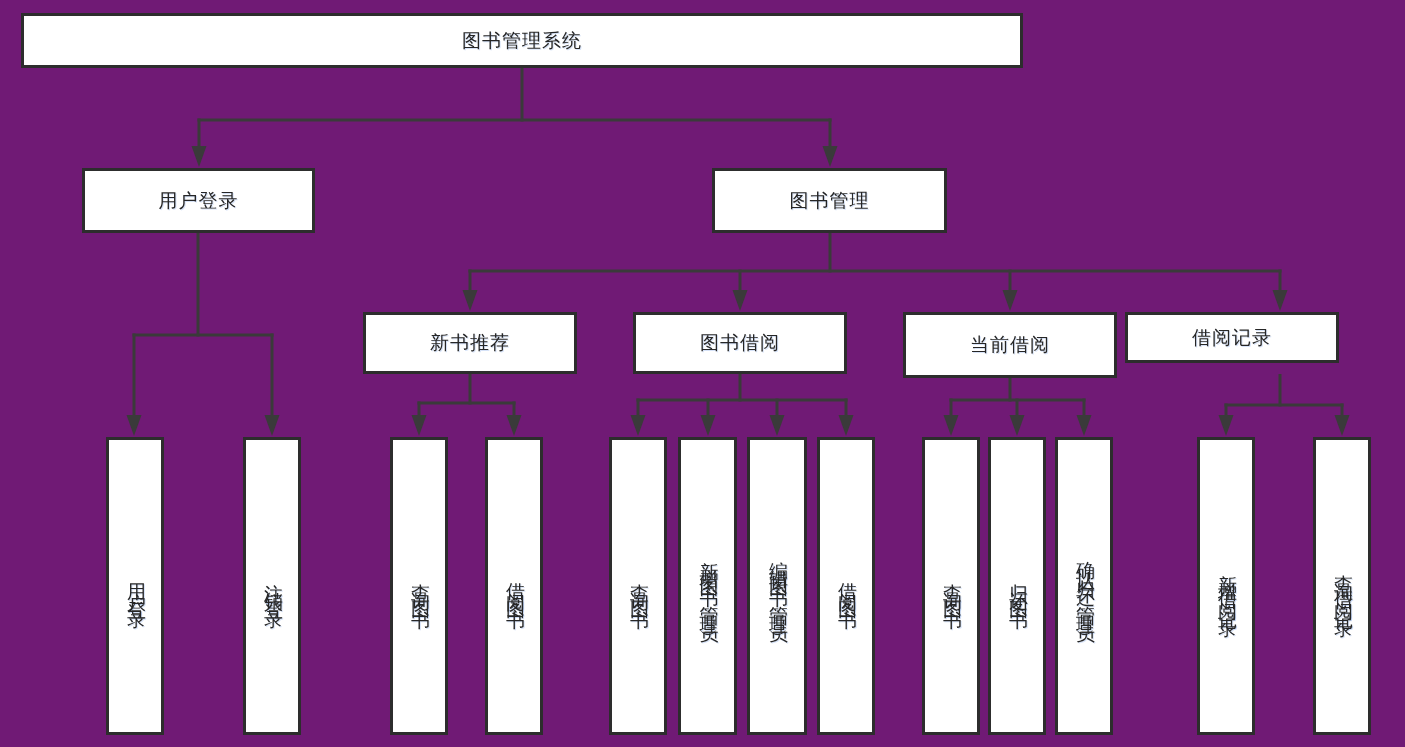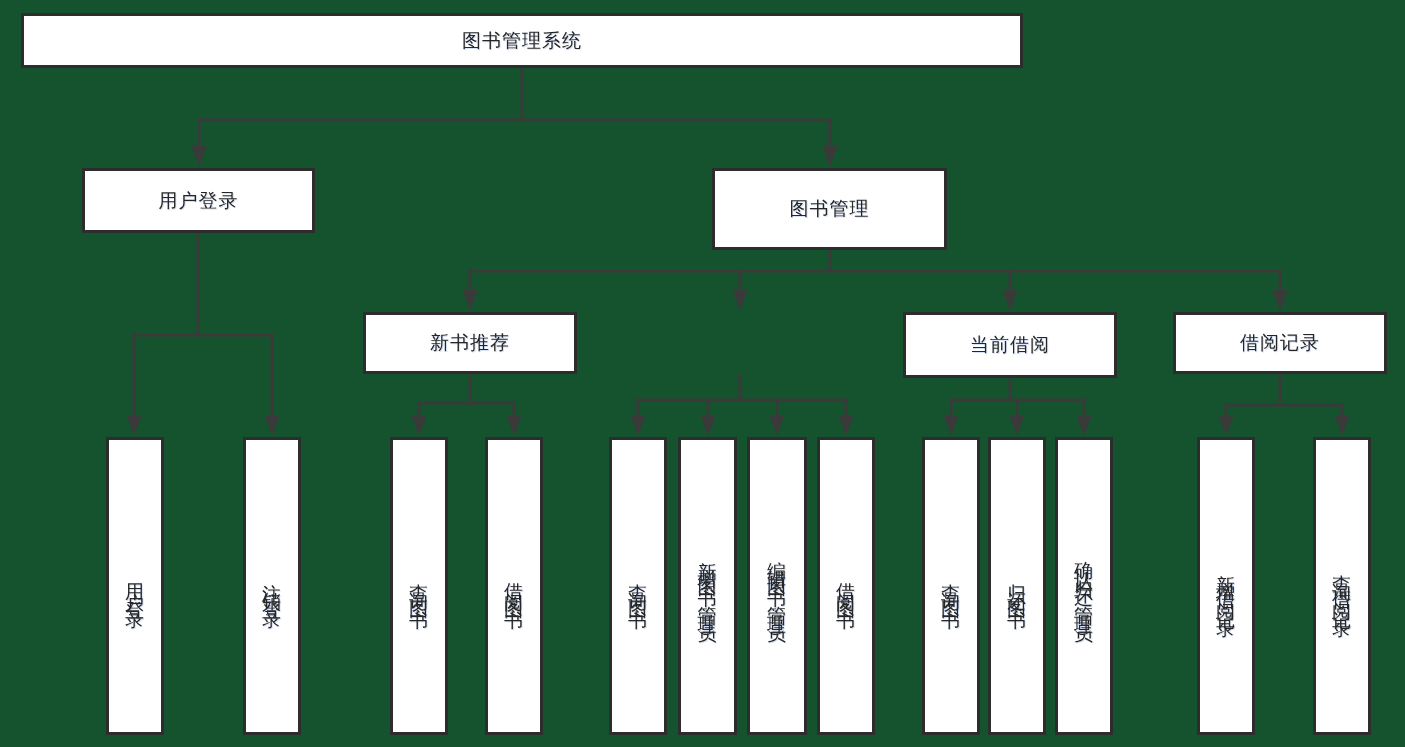--- a/index.html
+++ b/index.html
@@ -1,21 +1,21 @@
 <!DOCTYPE html>
 <html><head>
 <meta charset="utf-8">
 <style>
   html, body { margin: 0; padding: 0; background: #ffffff; }
   .canvas {
     position: relative;
     width: 1405px;
     height: 747px;
-    background: #14532d;
-    font-family: Liberation Sans, sans-serif;
+    background: #701a75;
+    font-family: Liberation Mono, monospace;
     overflow: hidden;
   }
   .wires {
     position: absolute;
     left: 0; top: 0;
     width: 1405px; height: 747px;
     pointer-events: none;
   }
   .box {
     position: absolute;
@@ -120,31 +120,34 @@
     </g>
   </svg>
 
   <div class="box" style="left:21px; top:13px; width:1002px; height:55px;">
     <span>图书管理系统</span>
   </div>
 
   <div class="box" style="left:82px; top:168px; width:233px; height:65px;">
     <span>用户登录</span>
   </div>
-  <div class="box" style="left:712px; top:168px; width:235px; height:82px;">
+  <div class="box" style="left:712px; top:168px; width:235px; height:65px;">
     <span>图书管理</span>
   </div>
 
   <div class="box" style="left:363px; top:312px; width:214px; height:62px;">
     <span>新书推荐</span>
   </div>
+  <div class="box" style="left:633px; top:312px; width:214px; height:62px;">
+    <span>图书借阅</span>
+  </div>
   <div class="box" style="left:903px; top:312px; width:214px; height:66px;">
     <span>当前借阅</span>
   </div>
-  <div class="box" style="left:1173px; top:312px; width:214px; height:62px;">
+  <div class="box" style="left:1125px; top:312px; width:214px; height:51px;">
     <span>借阅记录</span>
   </div>
 
   <div class="box v" style="left:106px; top:437px; width:58px; height:298px;">
     <span>用户登录</span>
   </div>
   <div class="box v" style="left:243px; top:437px; width:58px; height:298px;">
     <span>注销登录</span>
   </div>
 

